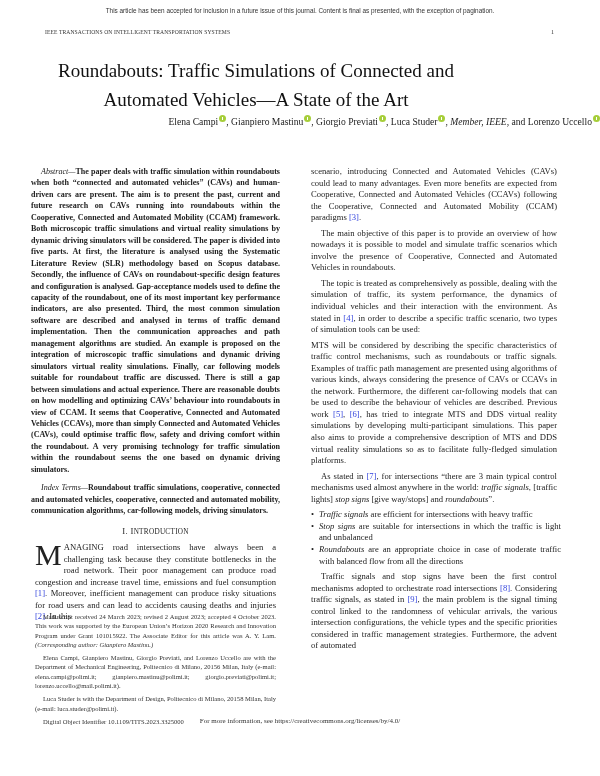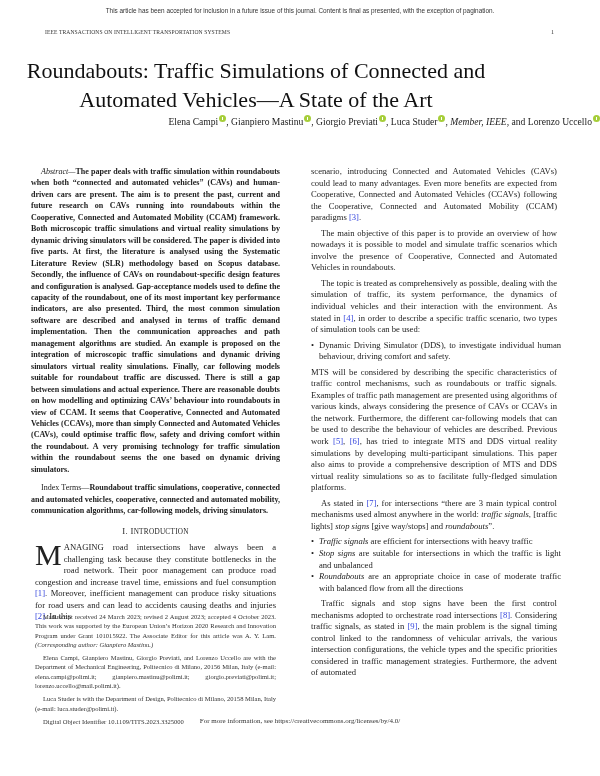--- a/index.html
+++ b/index.html
@@ -1,30 +1,30 @@
 <!DOCTYPE html>
 <html><head>
 <meta charset="utf-8">
 <style>
   html, body { margin:0; padding:0; background:#ffffff; }
   body { width:600px; height:776px; position:relative; overflow:hidden; font-family:"Liberation Serif", serif; color:#222; }
   .notice { position:absolute; top:7px; left:0; width:600px; text-align:center; font-family:"Liberation Sans", sans-serif; font-size:6.4px; color:#333; }
   .runhead { position:absolute; top:29px; left:45px; font-size:5.6px; letter-spacing:0.1px; color:#333; }
   .pagenum { position:absolute; top:29px; right:46px; font-size:6px; color:#333; }
-  .title { position:absolute; top:56px; left:0; width:512px; text-align:center; font-size:22px; line-height:29px; color:#111; }
+  .title { position:absolute; top:56px; left:0; width:512px; text-align:center; font-size:19px; line-height:29px; color:#111; }
   .authors { position:absolute; top:114px; left:0; width:600px; text-align:right; font-size:9.6px; color:#222; }
   .orcid { display:inline-block; width:7px; height:7px; border-radius:50%; background:#a6ce39; vertical-align:super; margin-left:1px; position:relative; top:1px; }
   .orcid::after { content:""; position:absolute; left:3px; top:2px; width:1px; height:3px; background:#fff; }
   .col { position:absolute; font-size:8.6px; line-height:11.55px; text-align:justify; }
   .col-left { left:31px; top:166px; width:249px; }
   .col-right { left:307px; top:162px; width:254px; }
   .abstract { font-weight:bold; font-size:8.05px; line-height:11.45px; text-indent:10px; margin:0; }
   .abstract .lead { font-style:italic; font-weight:normal; }
   .indexterms { font-weight:bold; font-size:8.05px; line-height:11.45px; text-indent:10px; margin:7px 0 0 0; }
-  .indexterms .lead { font-weight:normal; }
+  .indexterms .lead { font-style:italic; font-weight:normal; }
   .sechead { text-align:center; font-size:8.8px; margin:9px 0 4px 0; letter-spacing:0.3px; }
   .sechead .sc { font-size:7.2px; }
   p { margin:4px; }
   .intro { text-indent:0; }
   .dropcap { float:left; font-size:30px; line-height:22px; margin:1px 2px 0 0; padding-top:1px; }
   .cite { color:#3344dd; }
   .indent { text-indent:10px; }
   .footnotes { position:absolute; left:31px; top:608px; width:249px; font-size:6.55px; line-height:9.3px; text-align:justify; color:#333; }
   .footnotes p { text-indent:8px; }
   .footer { position:absolute; top:716px; left:0; width:600px; text-align:center; font-size:7px; line-height:10px; color:#333; }
@@ -70,21 +70,20 @@
   <p>Elena Campi, Gianpiero Mastinu, Giorgio Previati, and Lorenzo Uccello are with the Department of Mechanical Engineering, Politecnico di Milano, 20156 Milan, Italy (e-mail: elena.campi@polimi.it; gianpiero.mastinu@polimi.it; giorgio.previati@polimi.it; lorenzo.uccello@mail.polimi.it).</p>
   <p>Luca Studer is with the Department of Design, Politecnico di Milano, 20158 Milan, Italy (e-mail: luca.studer@polimi.it).</p>
   <p>Digital Object Identifier 10.1109/TITS.2023.3325000</p>
 </div>
 
 <div class="col col-right">
   <p><span>scenario, introducing Connected and Automated Vehicles (CAVs) could lead to many advantages. Even more benefits are expected from Cooperative, Connected and Automated Vehicles (CCAVs) following the Cooperative, Connected and Automated Mobility (CCAM) paradigms </span><span class="cite">[3]</span><span>.</span></p>
   <p class="indent">The main objective of this paper is to provide an overview of how nowadays it is possible to model and simulate traffic scenarios which involve the presence of Cooperative, Connected and Automated Vehicles in roundabouts.</p>
   <p class="indent"><span>The topic is treated as comprehensively as possible, dealing with the simulation of traffic, its system performance, the dynamics of individual vehicles and their interaction with the environment. As stated in </span><span class="cite">[4]</span><span>, in order to describe a specific traffic scenario, two types of simulation tools can be used:</span></p>
   <ul>
-    <li>Dynamic Driving Simulator (DDS), to investigate individual human behaviour, driving comfort and safety.</li>
   </ul>
   <p><span>MTS will be considered by describing the specific characteristics of traffic control mechanisms, such as roundabouts or traffic signals. Examples of traffic path management are presented using algorithms of various kinds, always considering the presence of CAVs or CCAVs in the network. Furthermore, the different car-following models that can be used to describe the behaviour of vehicles are described. Previous work </span><span class="cite">[5]</span><span>, </span><span class="cite">[6]</span><span>, has tried to integrate MTS and DDS virtual reality simulations by developing multi-participant simulations. This paper also aims to provide a comprehensive description of MTS and DDS virtual reality simulations so as to facilitate fully-fledged simulation platforms.</span></p>
   <p class="indent"><span>As stated in </span><span class="cite">[7]</span><span>, for intersections “there are 3 main typical control mechanisms used almost anywhere in the world: </span><i>traffic signals</i><span>, [traffic lights] </span><i>stop signs</i><span> [give way/stops] and </span><i>roundabouts</i><span>”.</span></p>
   <ul>
     <li><i>Traffic signals</i><span> are efficient for intersections with heavy traffic</span></li>
     <li><i>Stop signs</i><span> are suitable for intersections in which the traffic is light and unbalanced</span></li>
     <li><i>Roundabouts</i><span> are an appropriate choice in case of moderate traffic with balanced flow from all the directions</span></li>
   </ul>
   <p class="indent"><span>Traffic signals and stop signs have been the first control mechanisms adopted to orchestrate road intersections </span><span class="cite">[8]</span><span>. Considering traffic signals, as stated in </span><span class="cite">[9]</span><span>, the main problem is the signal timing control linked to the randomness of vehicular arrivals, the various intersection configurations, the vehicle types and the specific priorities considered in traffic management strategies. Furthermore, the advent of automated</span></p>
 </div>

